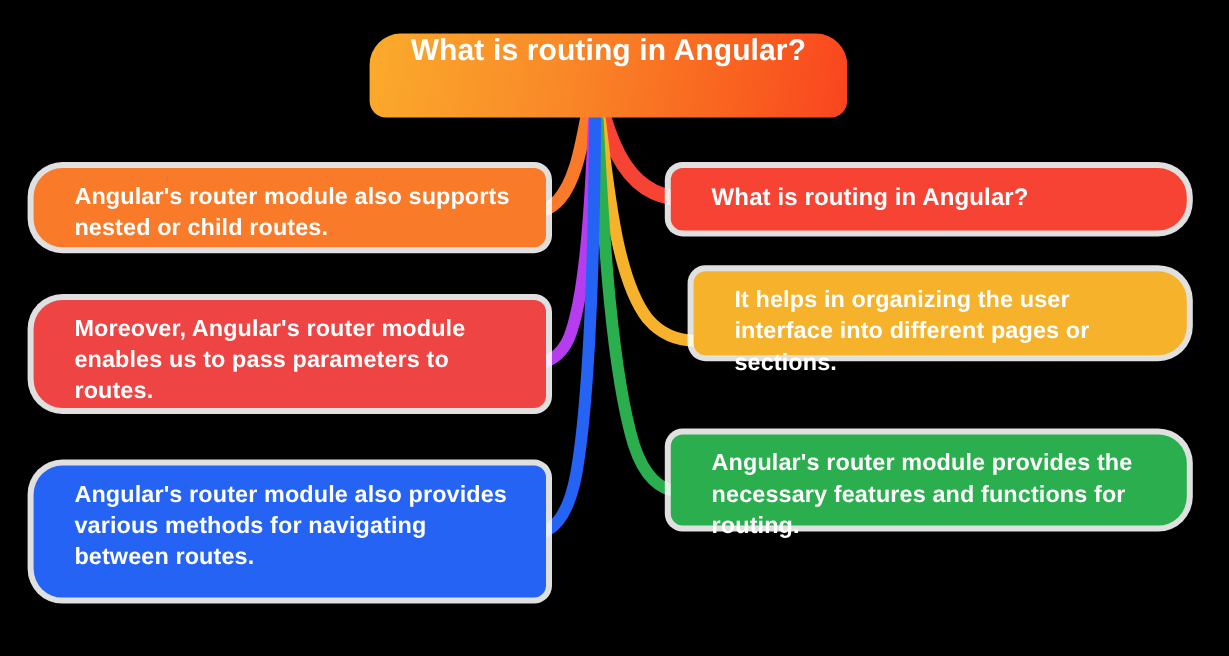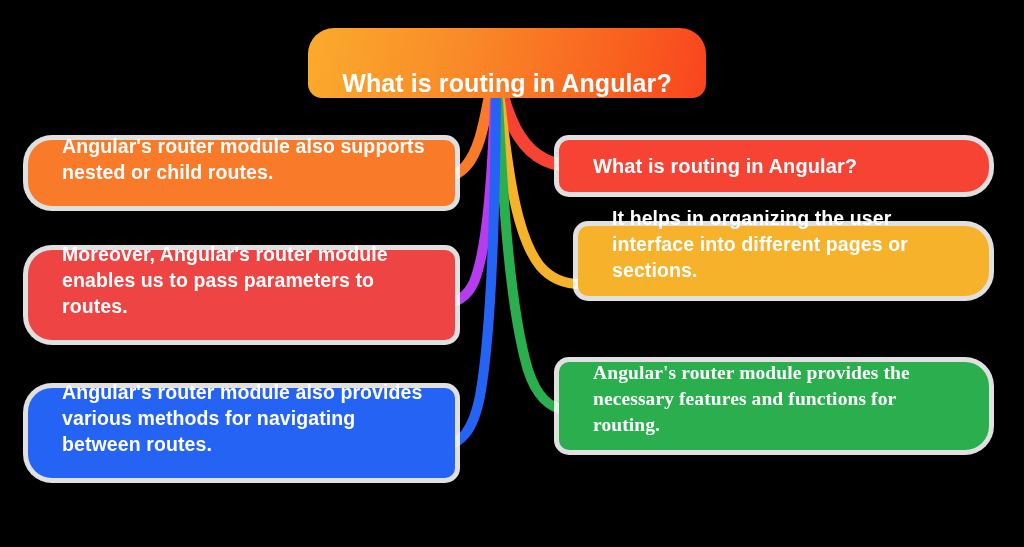--- a/index.html
+++ b/index.html
@@ -24,21 +24,21 @@
     width: 1024px;
     height: 547px;
     pointer-events: none;
   }
 
   
   .node {
     position: absolute;
     box-sizing: border-box;
     display: flex;
-    align-items: flex-end;
+    align-items: flex-start;
     color: #ffffff;
     font-weight: bold;
     letter-spacing: 0.1px;
     box-shadow: 0 0 0 5px rgba(255,255,255,0.88);
   }
   .node .label {
     display: block;
     width: 100%;
     white-space: pre-line;
   }
@@ -67,25 +67,25 @@
   
   .node-right {
     border-radius: 10px 24px 24px 10px;
     padding: 12px 30px 12px 34px;
     font-size: 19.5px;
     line-height: 1.33;
   }
 
   #node-nested    { left: 28px;  top: 140px; width: 427px; height: 66px;  background: #F97A28; border-radius: 24px 10px 10px 24px; }
   #node-params    { left: 28px;  top: 250px; width: 427px; height: 90px;  background: #ef4444; }
-  #node-navigate  { left: 28px;  top: 388px; width: 427px; height: 90px;  background: #2563F5; }
+  #node-navigate  { left: 28px;  top: 388px; width: 427px; height: 110px;  background: #2563F5; }
 
   #node-question  { left: 559px; top: 140px; width: 430px; height: 52px;  background: #F74334; border-radius: 10px 24px 24px 10px; }
   #node-organize  { left: 578px; top: 226px; width: 411px; height: 70px;  background: #F6B22A; }
-  #node-features  { left: 559px; top: 362px; width: 430px; height: 88px;  background: #2AAE4E; font-family: Liberation Serif, serif; }
+  #node-features  { left: 559px; top: 362px; width: 430px; height: 76px;  background: #2AAE4E; }
 
   #node-question .label { font-size: 20px; }
 </style>
 </head>
 <body>
 
 <div id="canvas">
 
   <svg id="connectors" viewBox="0 0 1024 547" preserveAspectRatio="none">
 

